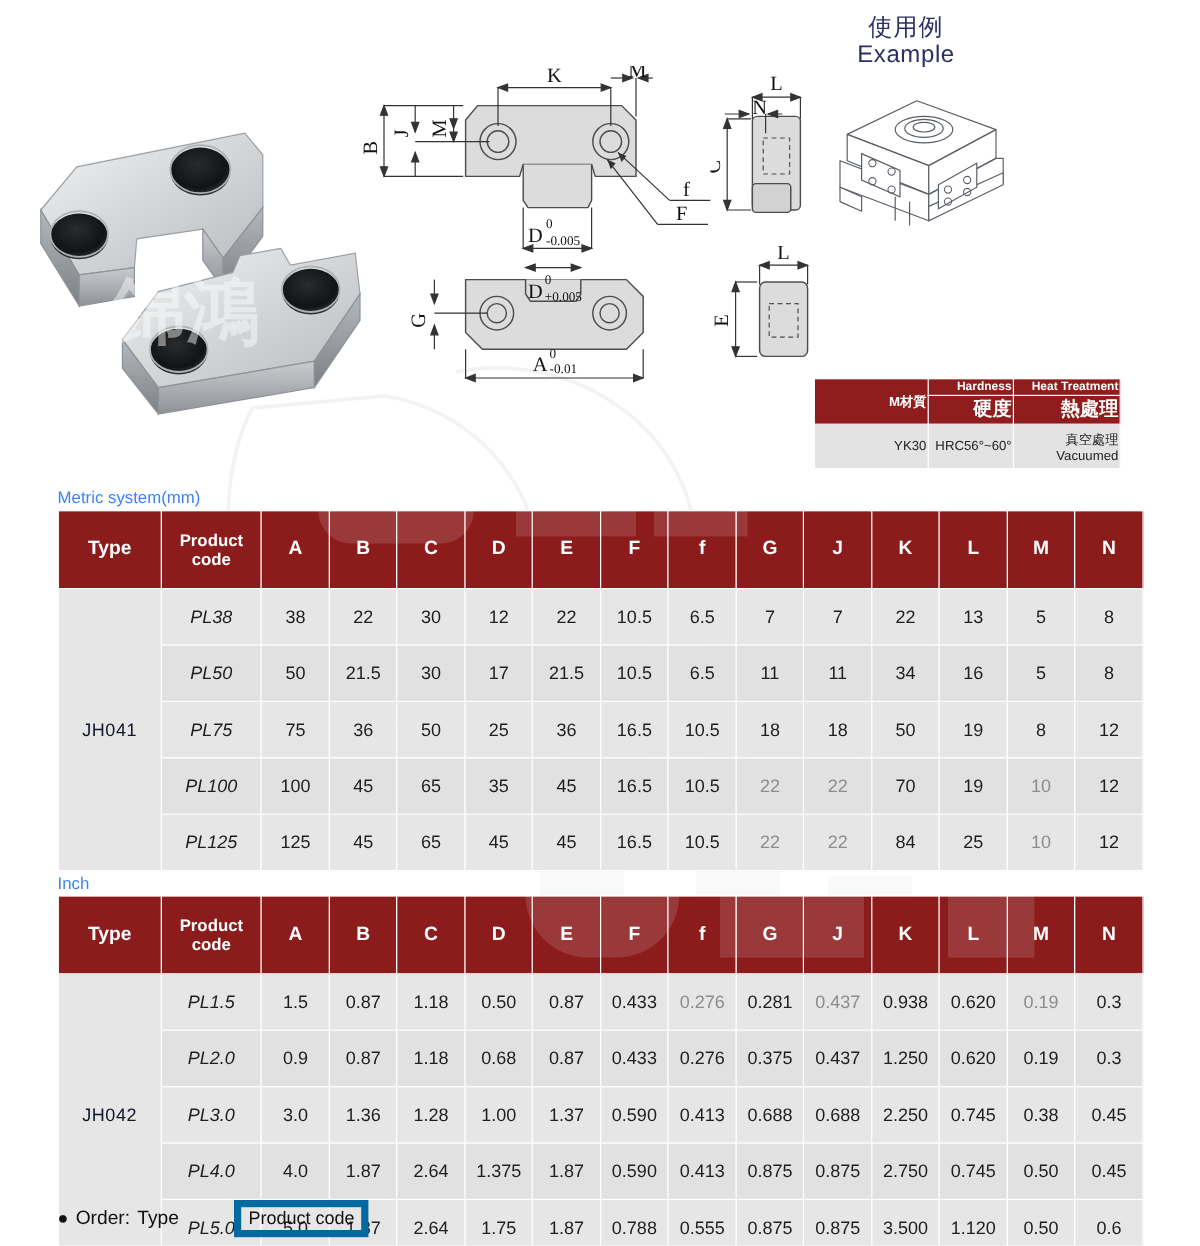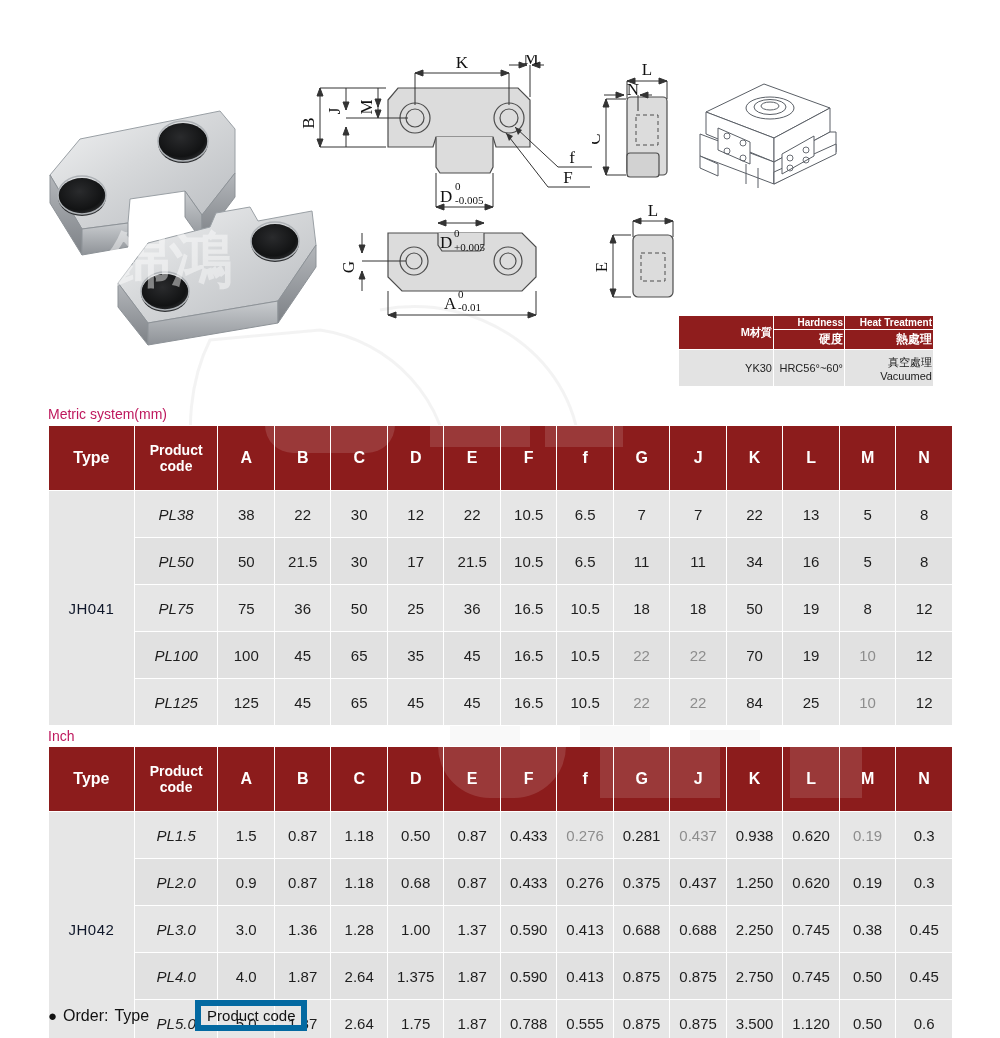--- a/index.html
+++ b/index.html
@@ -7,21 +7,21 @@
     width:1000px;height:1038px;background:#ffffff;position:relative;overflow:hidden;
     font-family:"Liberation Sans","DejaVu Sans",sans-serif;color:#1a1a1a;
   }
   .wm-big{
     position:absolute;left:150px;top:250px;width:720px;height:700px;
     pointer-events:none;z-index:0;opacity:.30;
   }
   .stage{position:absolute;left:0;top:0;width:1000px;height:1038px;z-index:2;}
 
   
-  .photo{position:absolute;left:20px;top:95px;width:300px;height:260px;}
+  .photo{position:absolute;left:4px;top:95px;width:300px;height:260px;}
 
   
   .draw{position:absolute;}
   .dim-lbl{font-family:"Liberation Serif","DejaVu Serif",serif;font-size:17px;fill:#111;}
   .dim-lbl-s{font-family:"Liberation Serif","DejaVu Serif",serif;font-size:11px;fill:#111;}
 
   
   .example-head{
     position:absolute;left:660px;top:12px;width:190px;text-align:center;
     color:#2b2f63;line-height:1.15;
@@ -33,25 +33,25 @@
   .mat-tbl{
     position:absolute;left:678px;top:315px;border-collapse:collapse;
     font-size:11px;background:#ffffff;
   }
   .mat-tbl td{border:1px solid #ffffff;text-align:right;vertical-align:middle;}
   .mat-h{background:#8f1d1d;color:#fff;font-weight:bold;}
   .mat-b{background:#e3e3e3;color:#222;}
   .mat-tbl .wide{width:92px;}
   .mat-tbl .w1{width:68px;}
   .mat-tbl .w3{width:86px;}
-  .mat-sub{font-size:12px;}
+  .mat-sub{font-size:16px;}
   .mat-en{font-size:10px;}
 
   
-  .tbl-cap{position:absolute;font-size:14px;color:#be185d;}
+  .tbl-cap{position:absolute;font-size:14px;color:#3b82f6;}
   .spec{position:absolute;border-collapse:collapse;table-layout:fixed;}
   .spec th,.spec td{
     border:1px solid #ffffff;text-align:center;vertical-align:middle;
     font-size:15px;
   }
   .spec thead th{
     background:#8c1c1c;color:#ffffff;font-weight:bold;height:62px;font-size:16px;
   }
   .spec thead th.pc{font-size:14px;line-height:1.15;}
   .spec tbody td{background:#e4e4e4;color:#1e1e1e;height:44px;}
@@ -144,20 +144,24 @@
       <ellipse cx="255" cy="148" rx="24" ry="19" fill="url(#hole)"></ellipse>
       <ellipse cx="255" cy="146" rx="24" ry="19" fill="none" stroke="#aeb2b6" stroke-width="1.5"></ellipse>
       <ellipse cx="145" cy="198" rx="24" ry="19" fill="url(#hole)"></ellipse>
       <ellipse cx="145" cy="196" rx="24" ry="19" fill="none" stroke="#aeb2b6" stroke-width="1.5"></ellipse>
     </g>
 
     <text x="150" y="185" text-anchor="middle" font-family="DejaVu Sans, sans-serif" font-size="62" font-weight="bold" fill="#ffffff" opacity="0.45">錦鴻</text>
   </svg>
 </div>
 
+<div class="example-head">
+  <div class="cn">使用例</div>
+  <div class="en">Example</div>
+</div>
 
 <div class="draw" style="left:678px;top:72px;">
   <svg width="180" height="120" viewBox="0 0 180 120">
     <g fill="#ffffff" stroke="#5a5f66" stroke-width="1" stroke-linejoin="round">
       <path d="M28 40 L86 12 L152 36 L96 66 Z"></path>
       <path d="M28 40 L28 62 L96 90 L96 66 Z"></path>
       <path d="M96 66 L96 90 L152 60 L152 36 Z"></path>
       <path d="M22 62 L22 84 L96 112 L96 90 Z"></path>
       <path d="M96 90 L96 112 L158 80 L158 60 L152 60 Z"></path>
       <path d="M22 84 L22 96 L40 104 L40 92 Z"></path>

